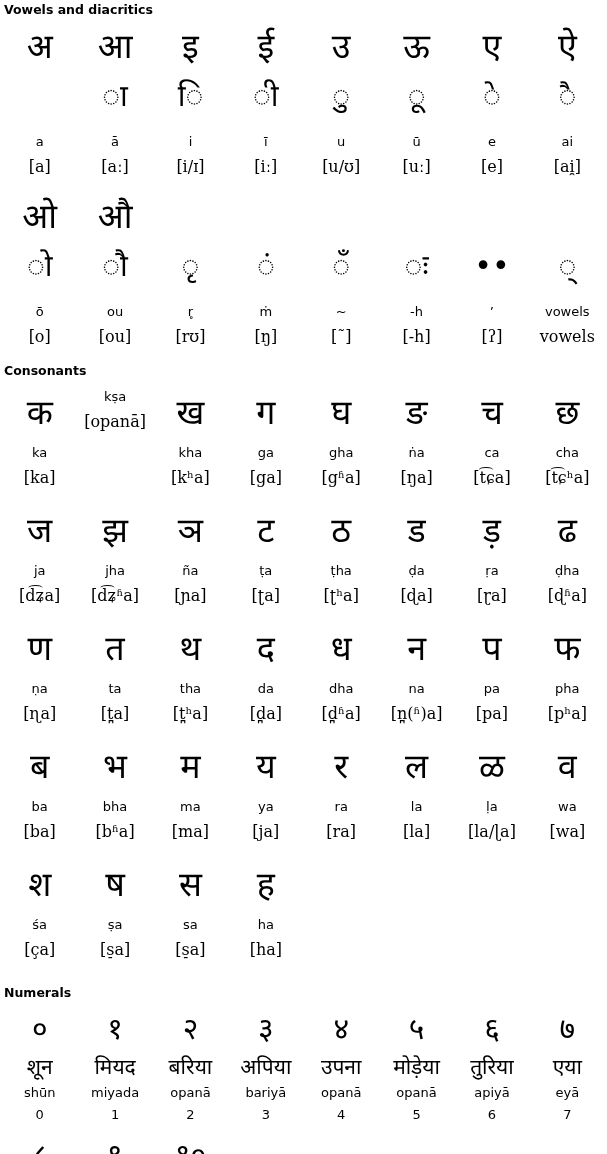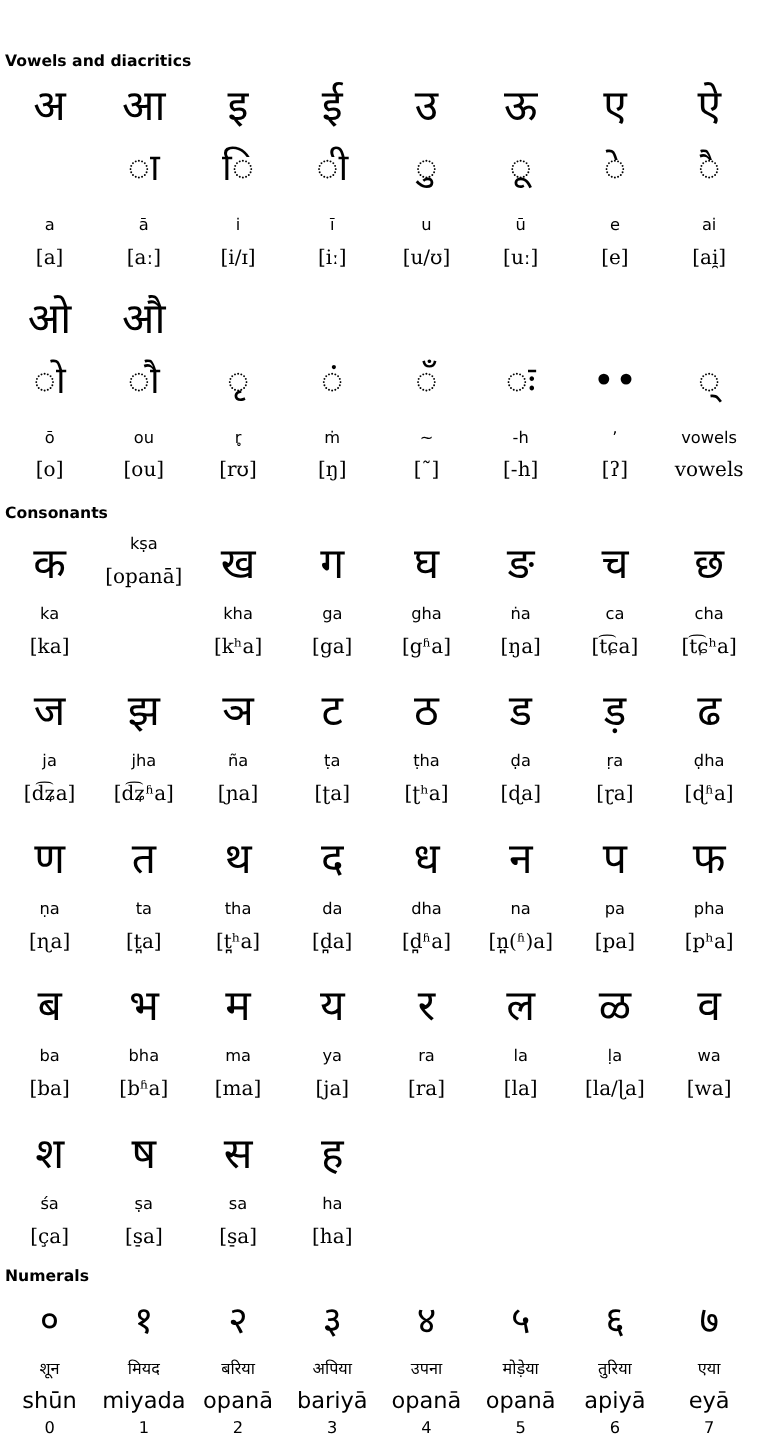--- a/index.html
+++ b/index.html
@@ -14,24 +14,23 @@
     padding: 2px 2px 8px 2px;
     font-family: "DejaVu Sans", "Liberation Sans", sans-serif;
   }
   .heading {
     font-family: "DejaVu Sans", "Liberation Sans", sans-serif;
     font-weight: bold;
     font-size: 12.5px;
     line-height: 15px;
     text-align: left;
     padding-left: 2px;
-    margin-top: 39px;
   }
   .heading.h-consonants { margin-top: 10px; }
-  .heading.h-numerals  { margin-top: 8px; }
+  .heading.h-numerals  { margin-top: 19px; }
   .grid {
     display: grid;
     grid-template-columns: repeat(8, 1fr);
     width: 100%;
   }
   .cell { text-align: center; overflow: visible; }
   
   .letter {
     font-size: 34px;
     height: 50px;
@@ -63,27 +62,27 @@
   .crow .letter { height: 56px; line-height: 56px; }
   
   .nrow { margin-top: 6px; margin-bottom: 4px; }
   .numglyph {
     font-size: 30px;
     height: 46px;
     line-height: 46px;
     font-family: "DejaVu Sans", "Liberation Sans", sans-serif;
   }
   .word {
-    font-size: 13px;
+    font-size: 21px;
     height: 30px;
     line-height: 30px;
-    font-family: Liberation Serif, serif;
+    font-family: Liberation Sans, sans-serif;
   }
   .ntranslit {
-    font-size: 18px;
+    font-size: 13px;
     height: 22px;
     line-height: 22px;
   }
   .digit {
     font-size: 13px;
     height: 22px;
     line-height: 22px;
   }
 </style>
 </head>

